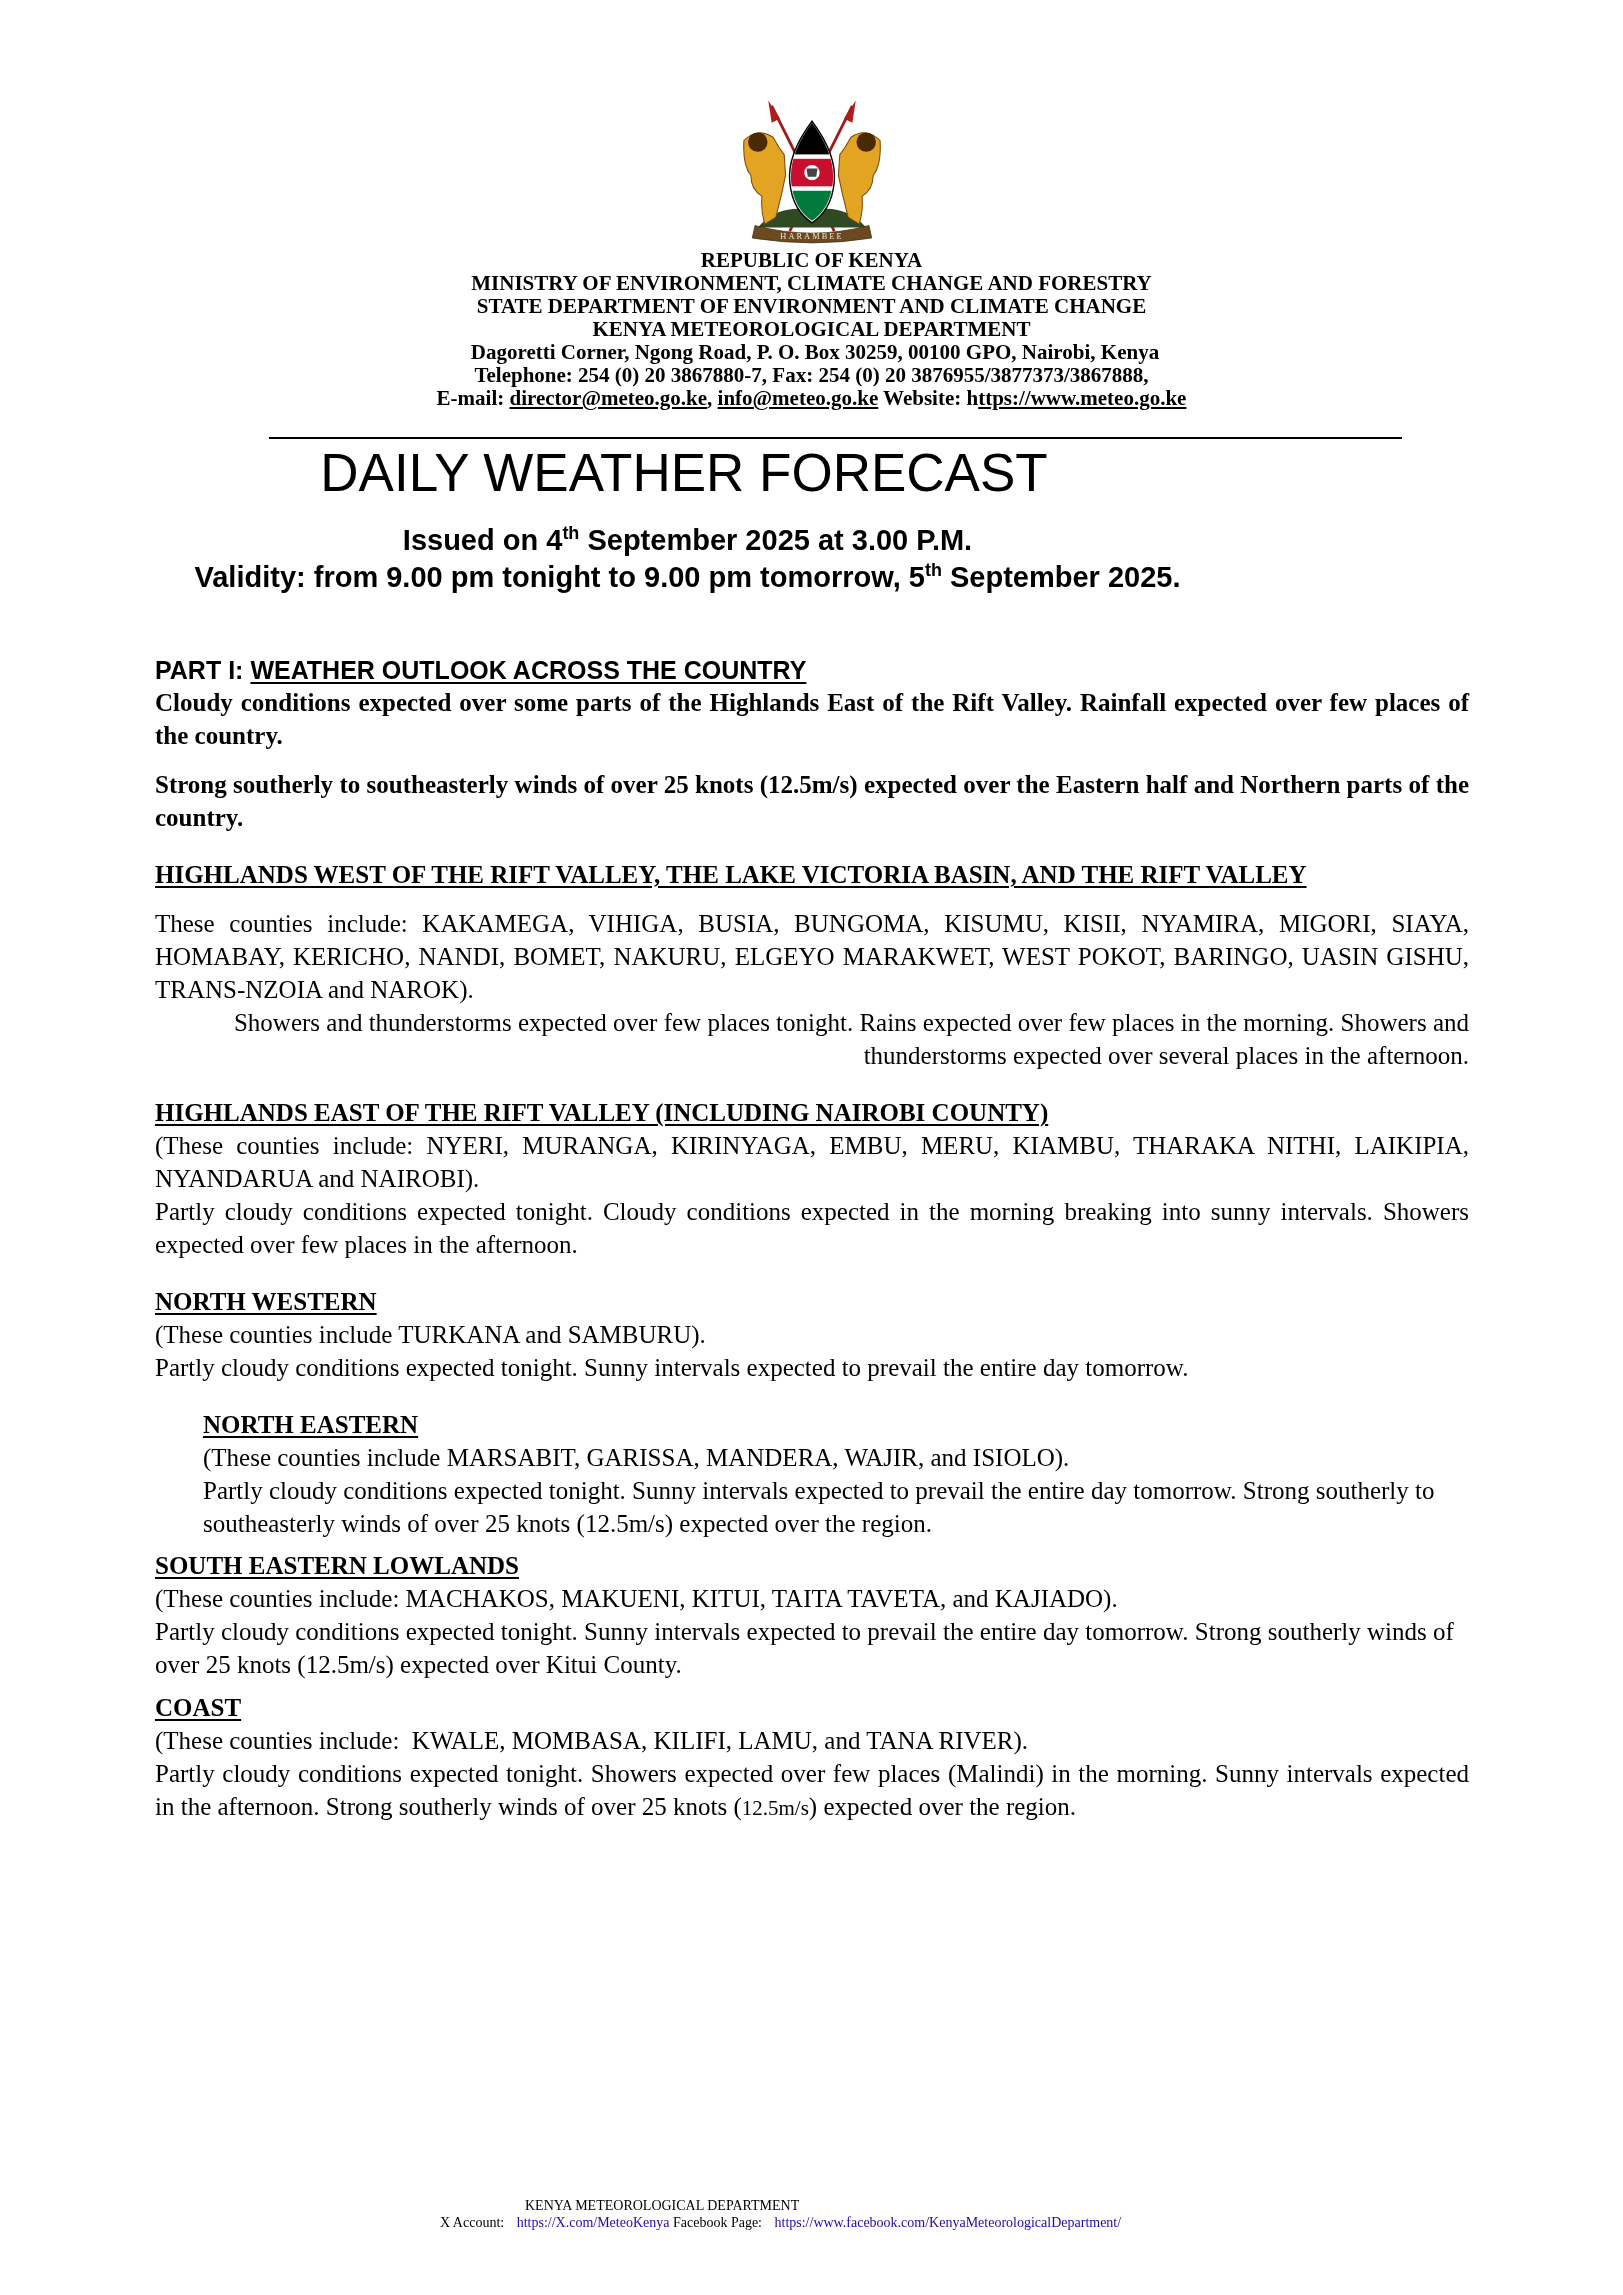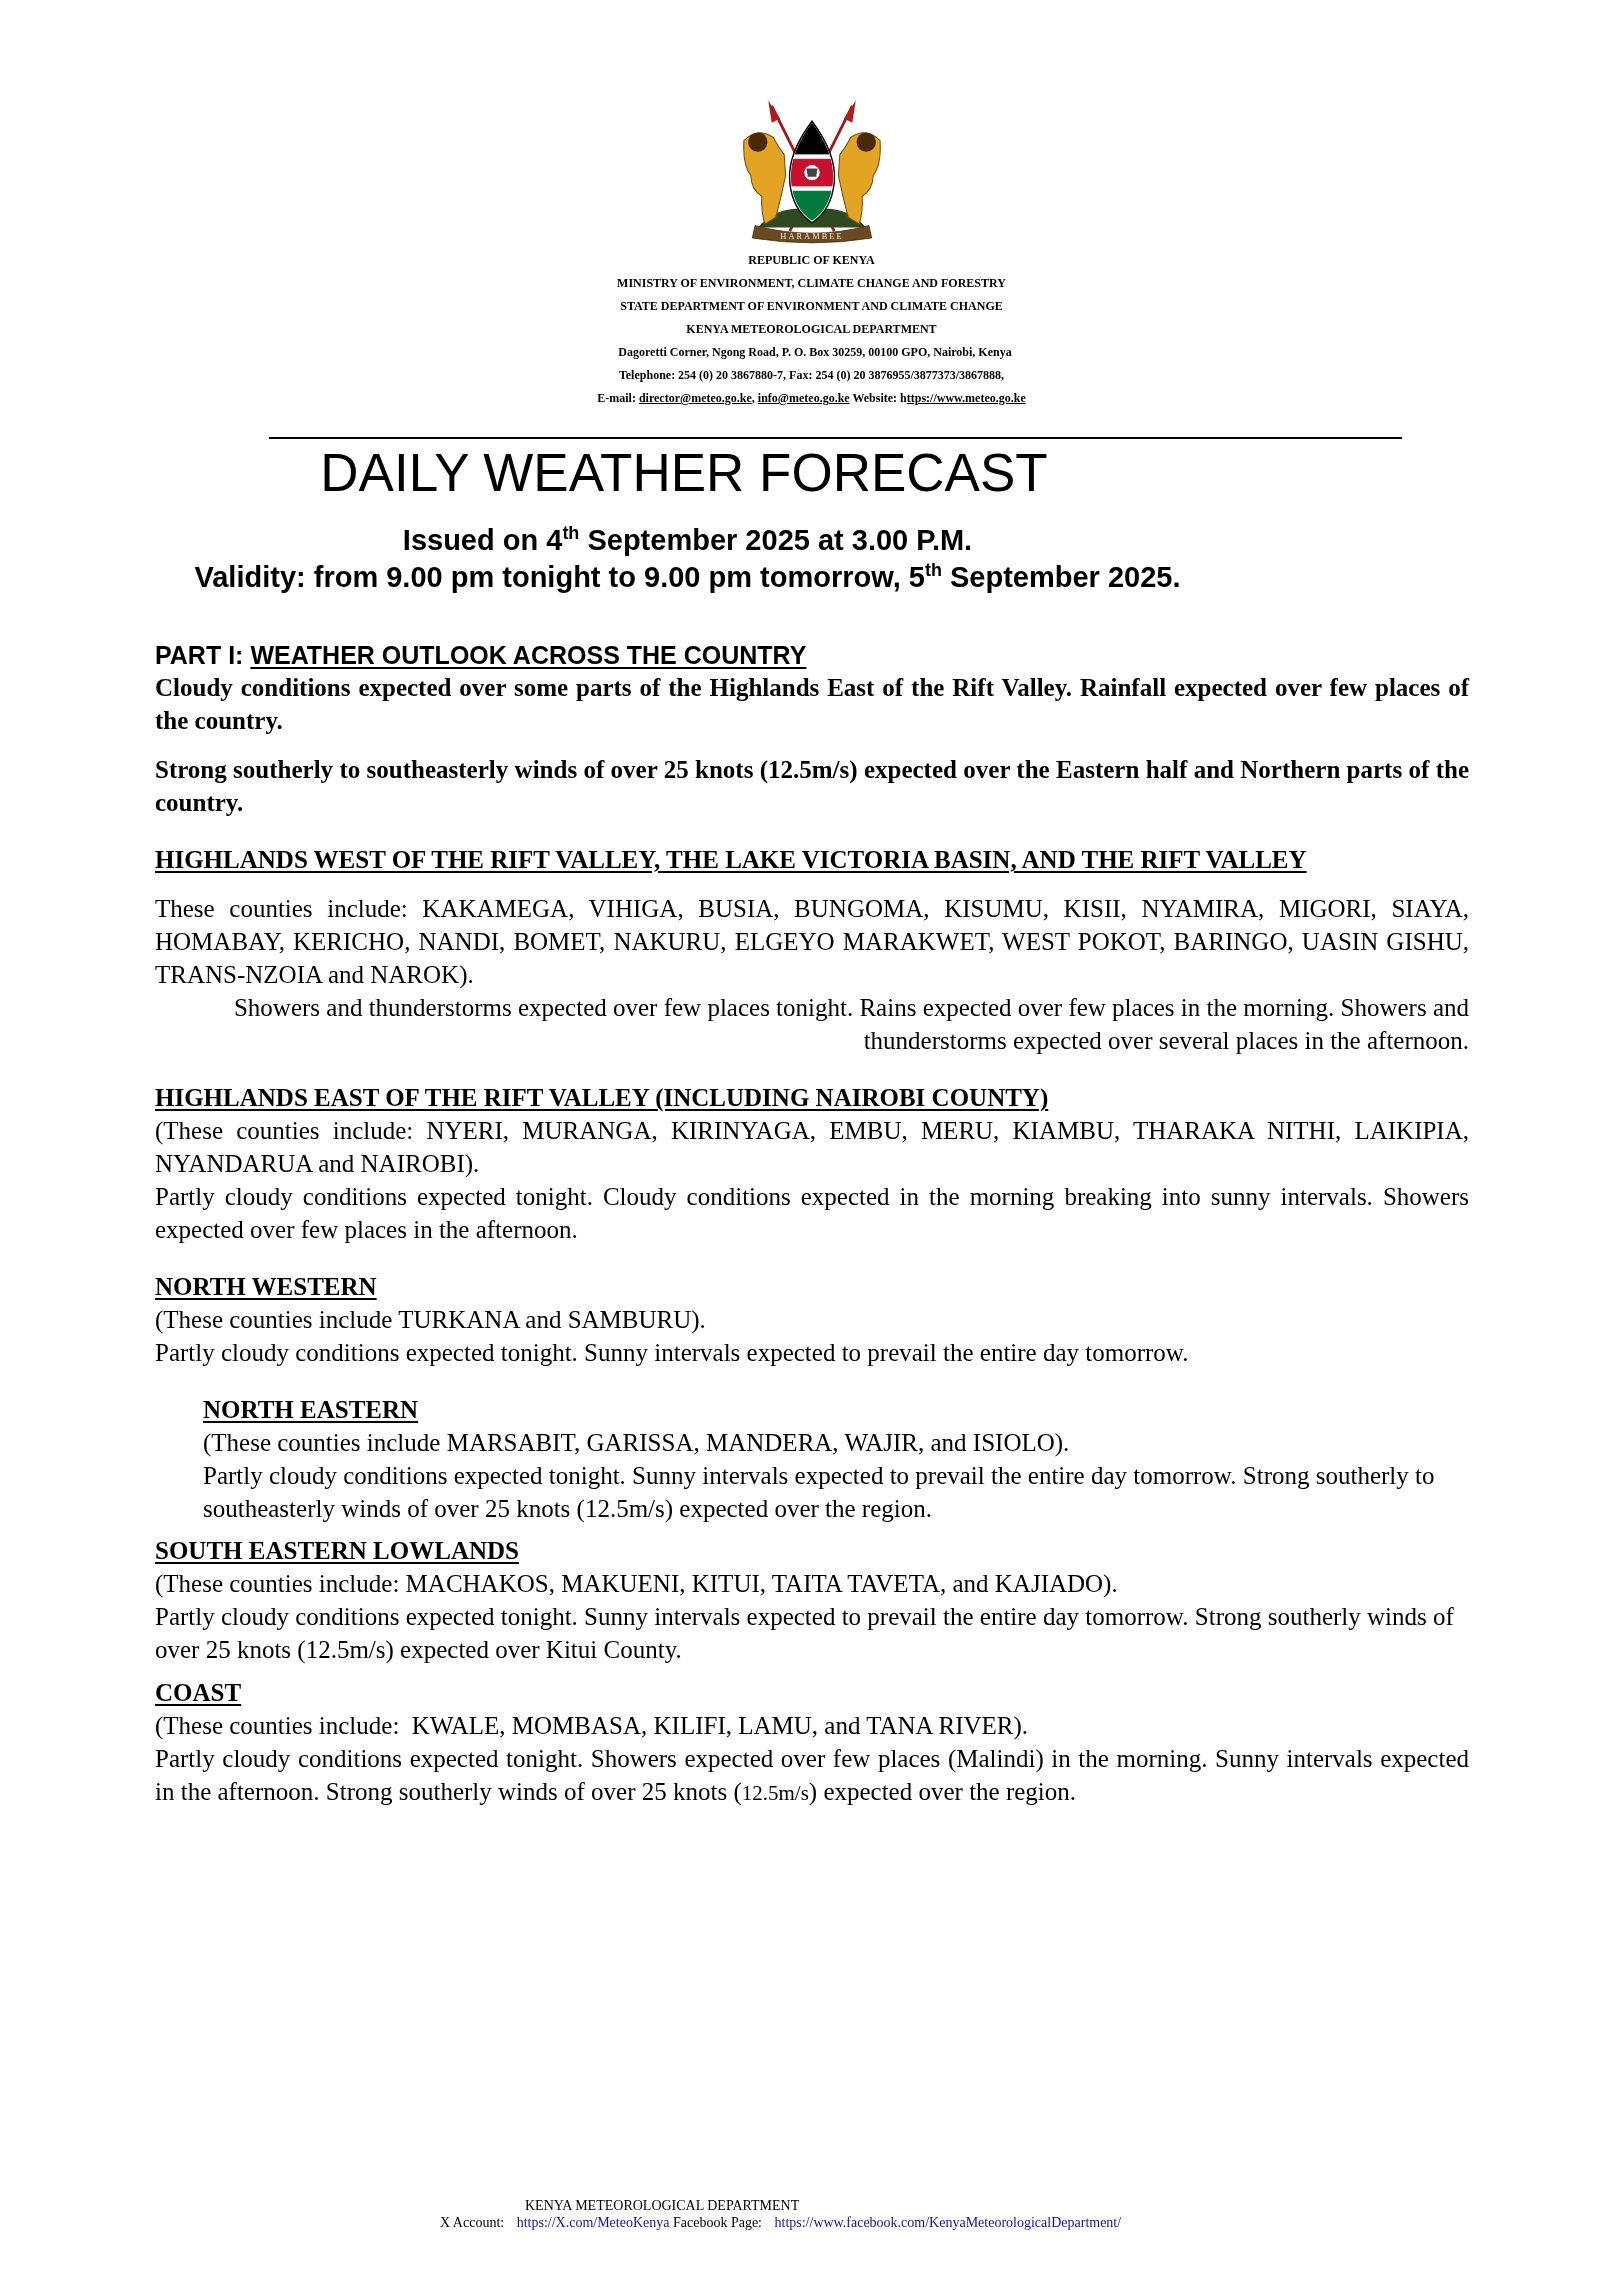--- a/index.html
+++ b/index.html
@@ -9,21 +9,21 @@
     font-family: "Liberation Serif", serif;
   }
   .page { position: absolute; left: 0; top: 0; width: 1623px; height: 2295px; }
 
   
   .coat {
     position: absolute; left: 730px; top: 99px; width: 164px; height: 146px;
   }
   .letterhead {
     position: absolute; left: 0; width: 1623px; top: 249px;
-    text-align: center; font-weight: bold; font-size: 12px; line-height: 23px;
+    text-align: center; font-weight: bold; font-size: 21px; line-height: 23px;
   }
   .letterhead .l { display: block; white-space: nowrap; }
   .letterhead .l.addr { padding-left: 7px; }
   .letterhead a, .letterhead .u { color: #000; text-decoration: underline; }
 
   .rule {
     position: absolute; left: 269px; top: 437px; width: 1133px; height: 2.1px;
     background: #000;
   }
 
@@ -33,21 +33,21 @@
     font-weight: normal; letter-spacing: 0px;
   }
   .issued {
     position: absolute; left: 0; width: 1375px; top: 522px; text-align: center;
     font-family: "Liberation Sans", sans-serif; font-weight: bold; font-size: 29px; line-height: 37px;
   }
   .issued sup { font-size: 18px; vertical-align: 11px; line-height: 0; }
 
   
   .content {
-    position: absolute; left: 155px; top: 640px; width: 1314px;
+    position: absolute; left: 155px; top: 655px; width: 1314px;
   }
   .part-head {
     font-family: "Liberation Sans", sans-serif; font-size: 25px; line-height: 30.5px;
     margin: 0;
   }
   .part-head .u { text-decoration: underline; text-decoration-thickness: 2.1px; text-underline-offset: 2.8px; }
   .lead {
     font-weight: bold; font-size: 25px; line-height: 33px; text-align: justify; margin: 0;
   }
   .lead + .lead { margin-top: 16.7px; }

